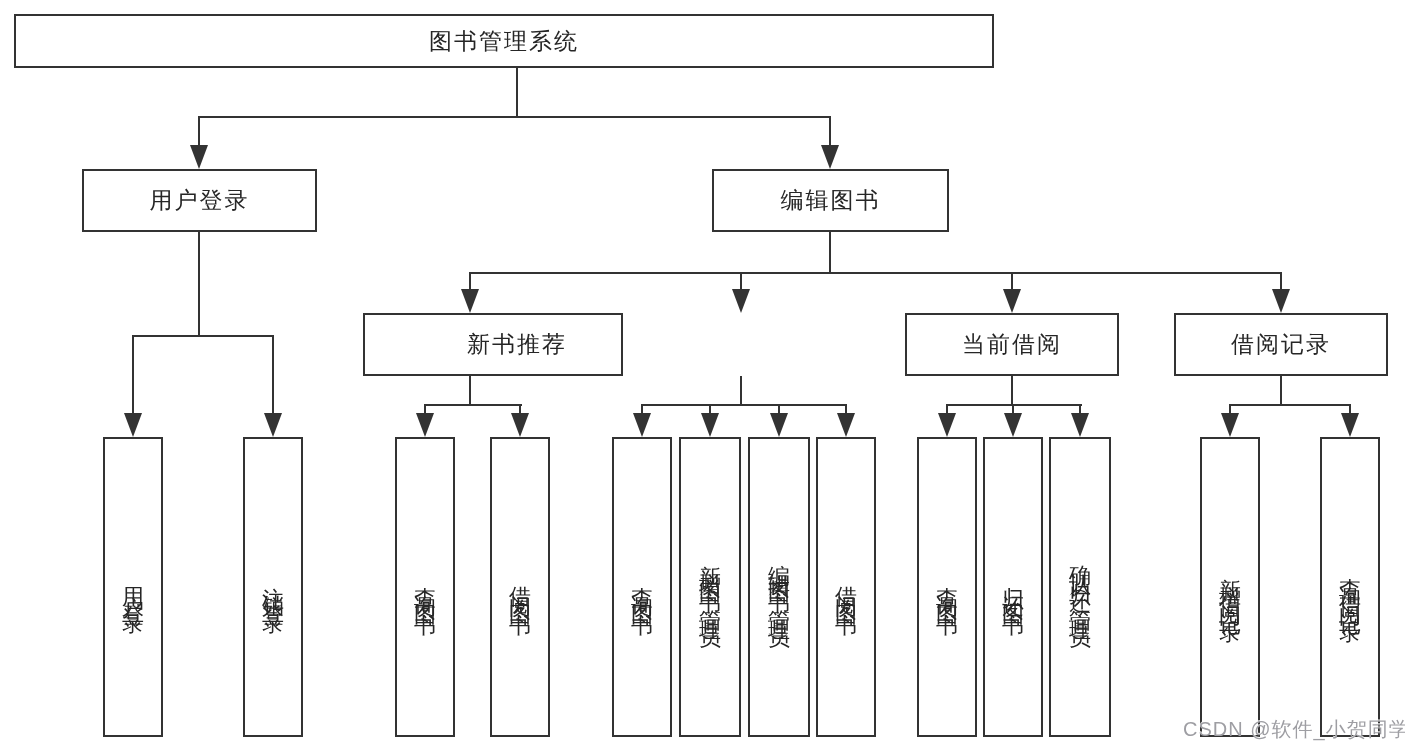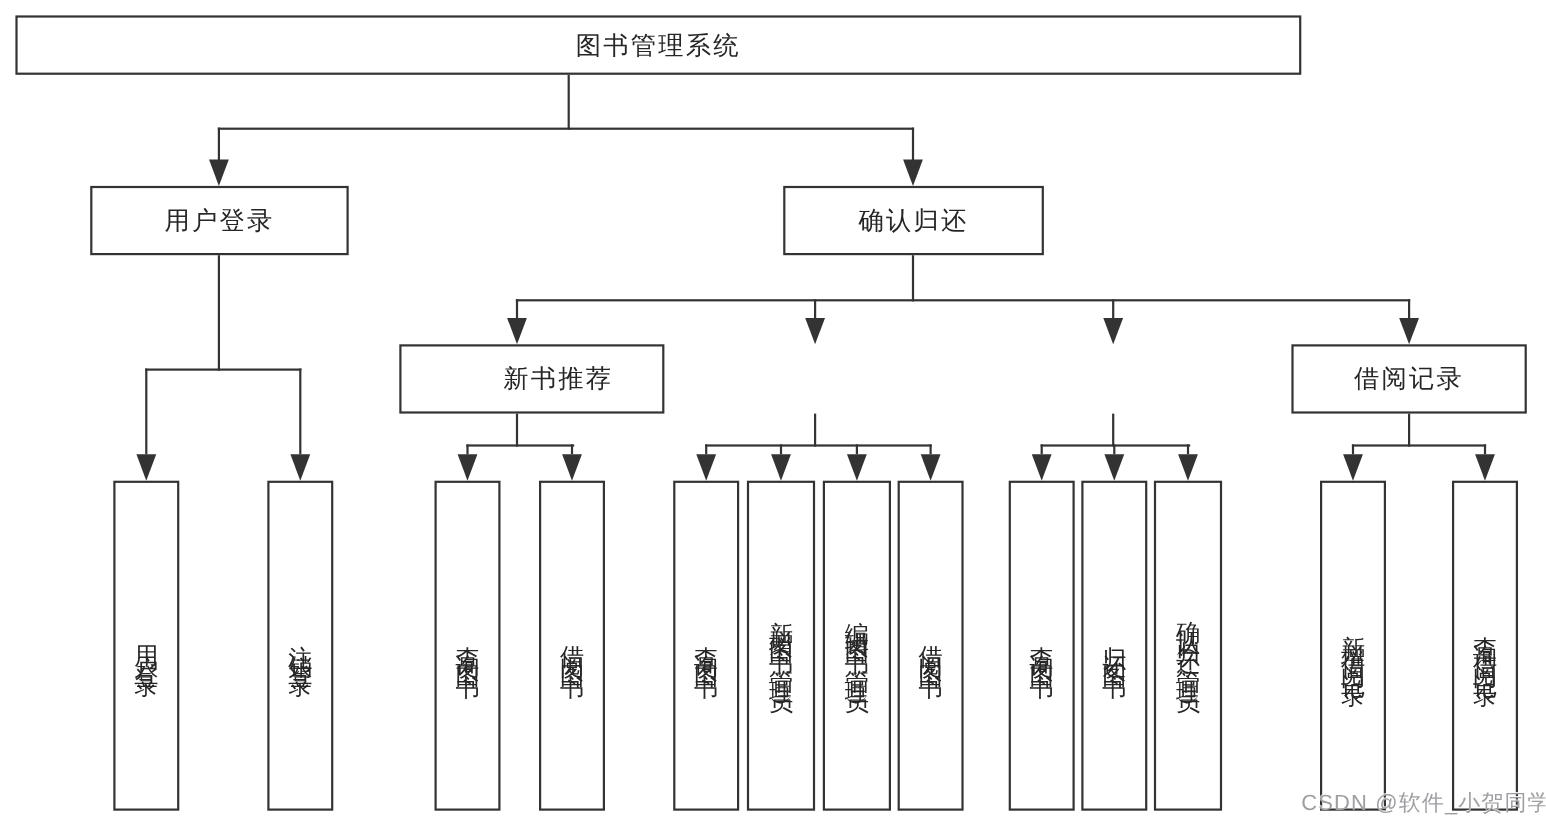--- a/index.html
+++ b/index.html
@@ -66,58 +66,61 @@
     text-shadow: 0 -1px 0 rgba(255,255,255,0.85);
     white-space: nowrap;
     letter-spacing: 1px;
   }
 </style>
 </head>
 <body>
 
 <div id="canvas">
 
-  <div class="box" style="left:14px; top:14px; width:1169px; height:54px;">
+  <div class="box" style="left:14px; top:14px; width:980px; height:54px;">
     <span>图书管理系统</span>
   </div>
 
   <div class="vline" style="left:516px; top:68px; height:50px;"></div>
   <div class="hline" style="left:198px; top:116px; width:633px;"></div>
   <div class="vline" style="left:198px; top:116px; height:31px;"></div>
   <div class="arrow" style="left:190px; top:145px;"></div>
   <div class="vline" style="left:829px; top:116px; height:31px;"></div>
   <div class="arrow" style="left:821px; top:145px;"></div>
 
   <div class="box" style="left:82px; top:169px; width:235px; height:63px;">
     <span>用户登录</span>
   </div>
   <div class="box" style="left:712px; top:169px; width:237px; height:63px;">
-    <span>确认归还</span>
+    <span>编辑图书</span>
   </div>
 
   <div class="vline" style="left:198px; top:232px; height:105px;"></div>
   <div class="hline" style="left:132px; top:335px; width:142px;"></div>
   <div class="vline" style="left:132px; top:335px; height:78px;"></div>
   <div class="arrow" style="left:124px; top:413px;"></div>
   <div class="vline" style="left:272px; top:335px; height:78px;"></div>
   <div class="arrow" style="left:264px; top:413px;"></div>
 
   <div class="vline" style="left:829px; top:232px; height:42px;"></div>
   <div class="hline" style="left:469px; top:272px; width:813px;"></div>
   <div class="vline" style="left:469px; top:272px; height:19px;"></div>
   <div class="arrow" style="left:461px; top:289px;"></div>
   <div class="vline" style="left:740px; top:272px; height:19px;"></div>
   <div class="arrow" style="left:732px; top:289px;"></div>
   <div class="vline" style="left:1011px; top:272px; height:19px;"></div>
   <div class="arrow" style="left:1003px; top:289px;"></div>
   <div class="vline" style="left:1280px; top:272px; height:19px;"></div>
   <div class="arrow" style="left:1272px; top:289px;"></div>
 
-  <div class="box" style="left:363px; top:313px; width:241px; height:63px;padding-left:48px;">
+  <div class="box" style="left:363px; top:313px; width:260px; height:63px;padding-left:48px;">
     <span>新书推荐</span>
+  </div>
+  <div class="box" style="left:905px; top:313px; width:214px; height:63px;">
+    <span>当前借阅</span>
   </div>
   <div class="box" style="left:1174px; top:313px; width:214px; height:63px;">
     <span>借阅记录</span>
   </div>
 
   <div class="vline" style="left:469px; top:376px; height:30px;"></div>
   <div class="hline" style="left:424px; top:404px; width:98px;"></div>
   <div class="vline" style="left:424px; top:404px; height:9px;"></div>
   <div class="arrow" style="left:416px; top:413px;"></div>
   <div class="vline" style="left:519px; top:404px; height:9px;"></div>

